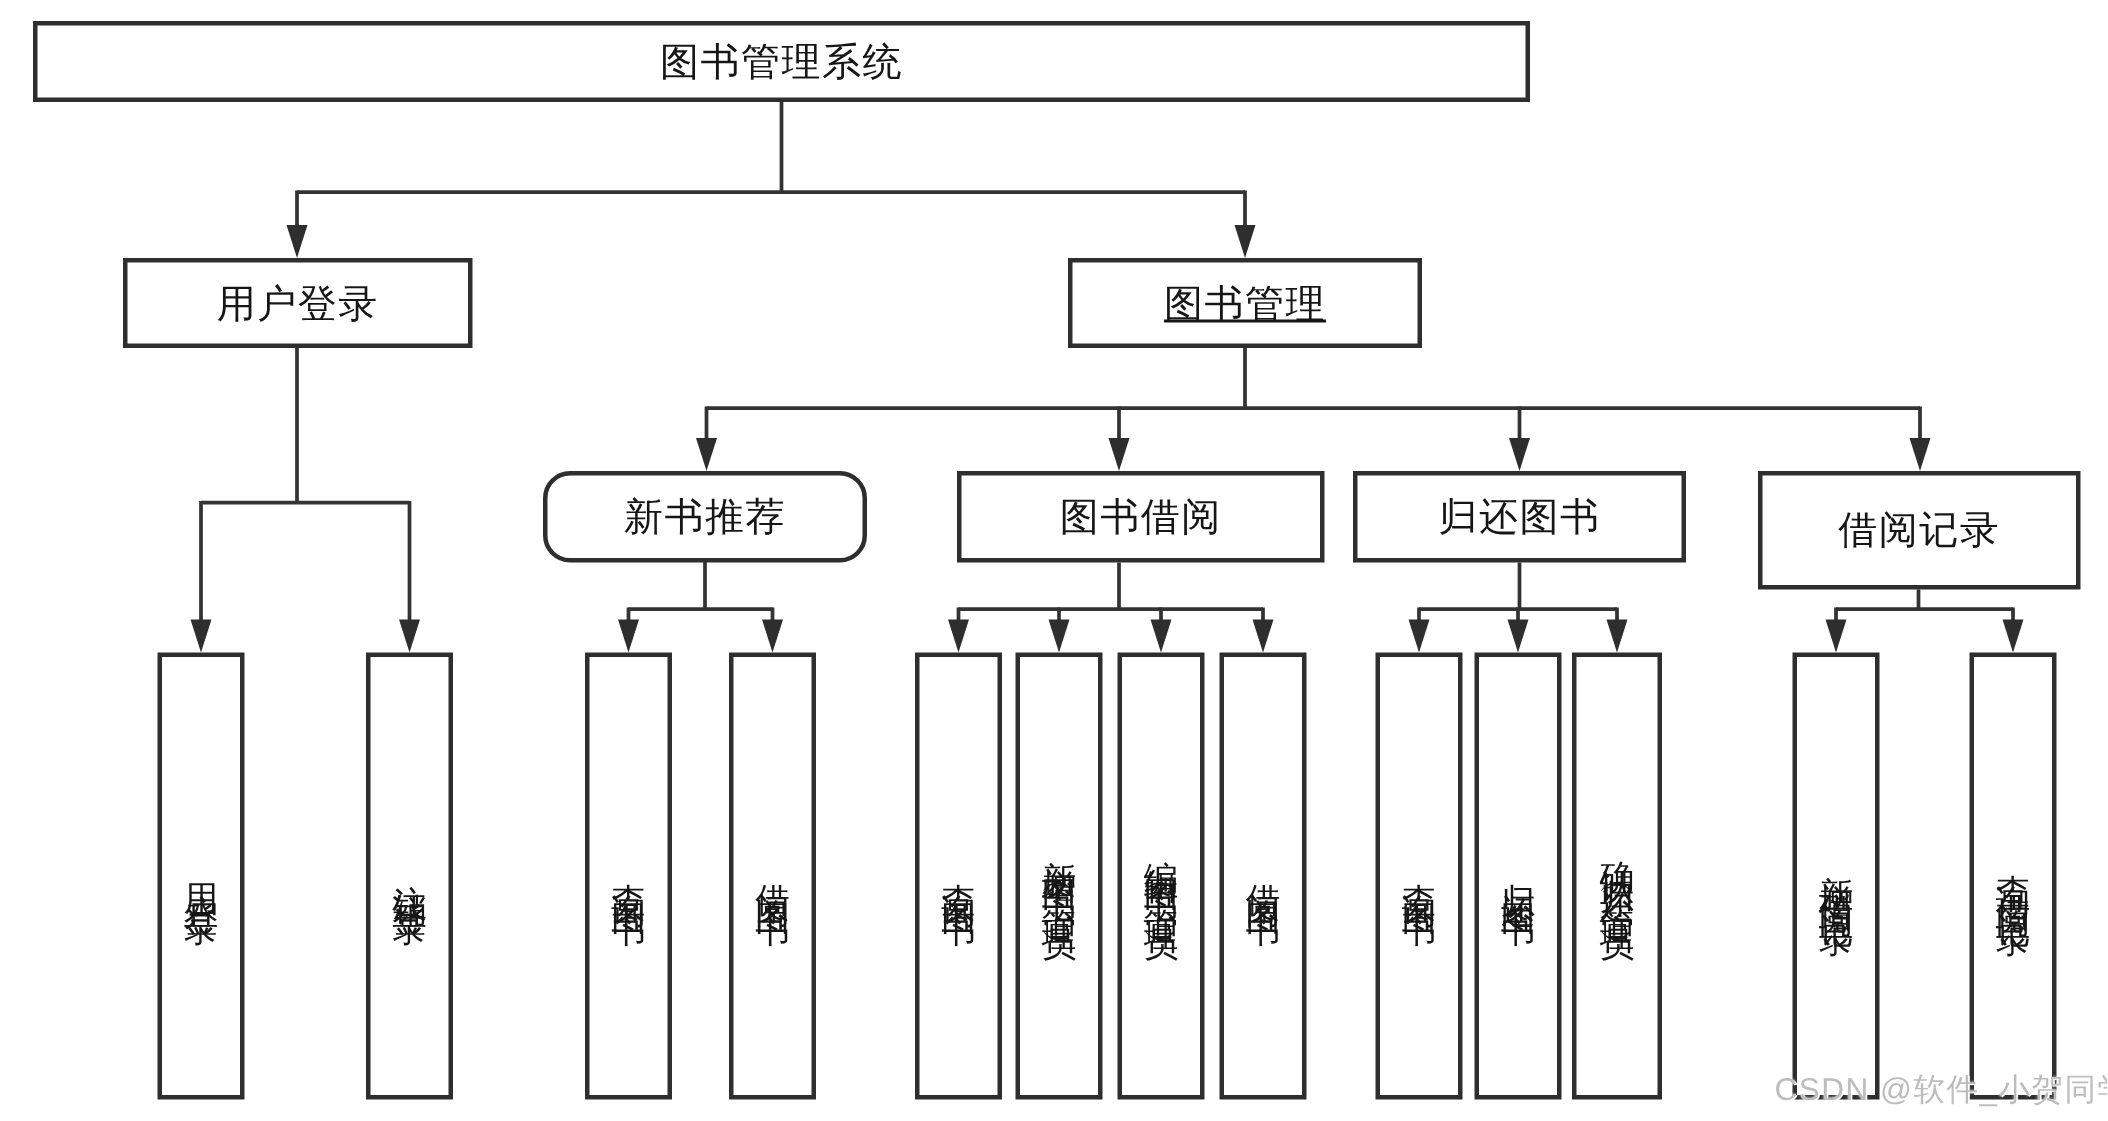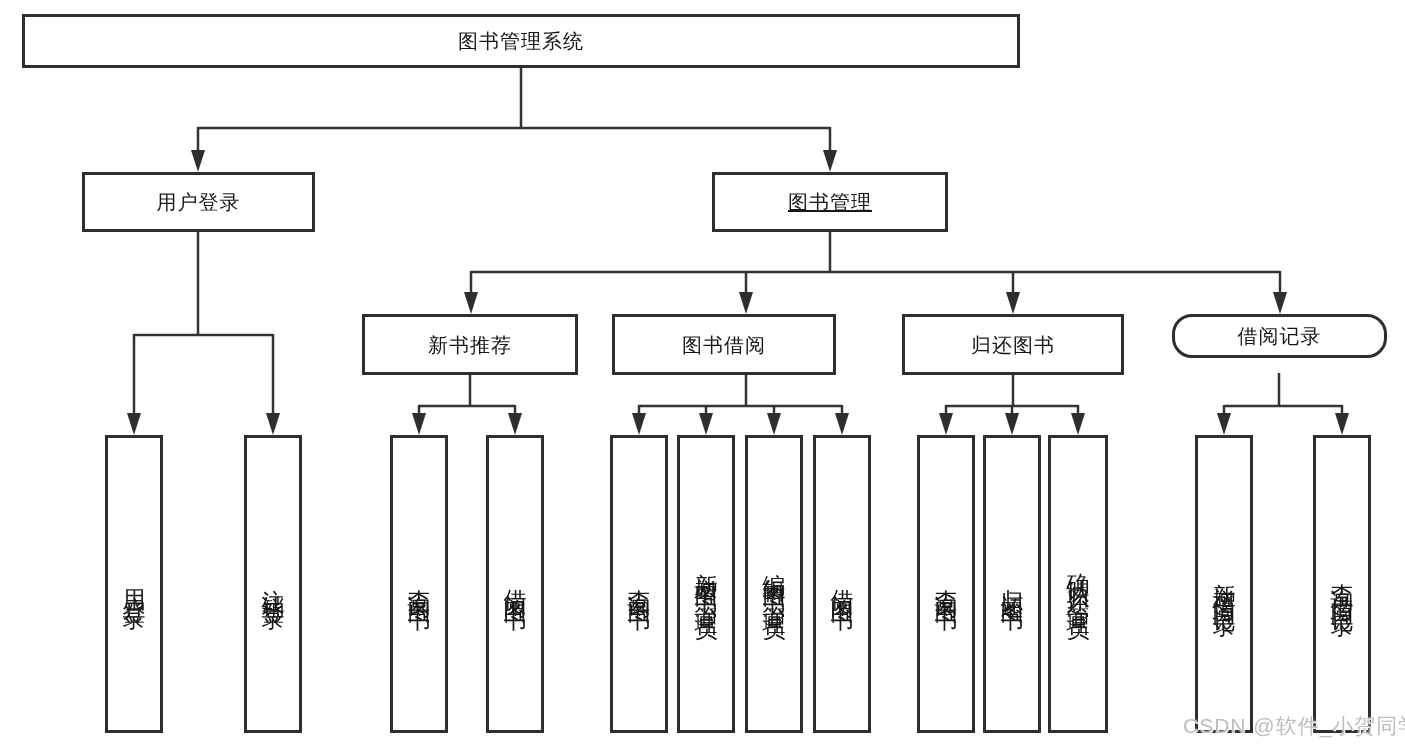--- a/index.html
+++ b/index.html
@@ -19,21 +19,21 @@
   }
   .box {
     position: absolute;
     box-sizing: border-box;
     border: 3px solid #2e2e2e;
     background: #ffffff;
     display: flex;
     align-items: center;
     justify-content: center;
     color: #161616;
-    font-size: 20px;
+    font-size: 26px;
     letter-spacing: 1px;
     z-index: 2;
     text-align: center;
     line-height: 1.1;
   }
   .leaf {
     writing-mode: vertical-rl;
     text-orientation: mixed;
     font-size: 23px;
     letter-spacing: 0.28em;
@@ -124,24 +124,24 @@
       <path d="M1217 413 L1231 413 L1224 435 Z"></path>
       <path d="M1335 413 L1349 413 L1342 435 Z"></path>
     </g>
   </svg>
 
   <div class="box" style="left:22px; top:14px; width:998px; height:54px;">图书管理系统</div>
 
   <div class="box" style="left:82px; top:172px; width:233px; height:60px;">用户登录</div>
   <div class="box" style="left:712px; top:172px; width:236px; height:60px;text-decoration:underline;">图书管理</div>
 
-  <div class="box" style="left:362px; top:314px; width:216px; height:61px;">新书推荐</div>
-  <div class="box" style="left:612px; top:314px; width:224px; height:61px;text-align:right;">图书借阅</div>
+  <div class="box" style="left:362px; top:314px; width:216px; height:61px;border-radius:18px;">新书推荐</div>
+  <div class="box" style="left:638px; top:314px; width:245px; height:61px;text-align:right;">图书借阅</div>
   <div class="box" style="left:902px; top:314px; width:222px; height:61px;">归还图书</div>
-  <div class="box" style="left:1172px; top:314px; width:215px; height:44px;border-radius:20px;">借阅记录</div>
+  <div class="box" style="left:1172px; top:314px; width:215px; height:79px;">借阅记录</div>
 
   <div class="box leaf" style="left:105px; top:435px; width:58px; height:298px;">用户登录</div>
   <div class="box leaf" style="left:244px; top:435px; width:58px; height:298px;">注销登录</div>
 
   <div class="box leaf" style="left:390px; top:435px; width:58px; height:298px;">查询图书</div>
   <div class="box leaf" style="left:486px; top:435px; width:58px; height:298px;">借阅图书</div>
 
   <div class="box leaf" style="left:610px; top:435px; width:58px; height:298px;">查询图书</div>
   <div class="box leaf" style="left:677px; top:435px; width:58px; height:298px;">新增图书（管理员）</div>
   <div class="box leaf" style="left:745px; top:435px; width:58px; height:298px;">编辑图书（管理员）</div>

